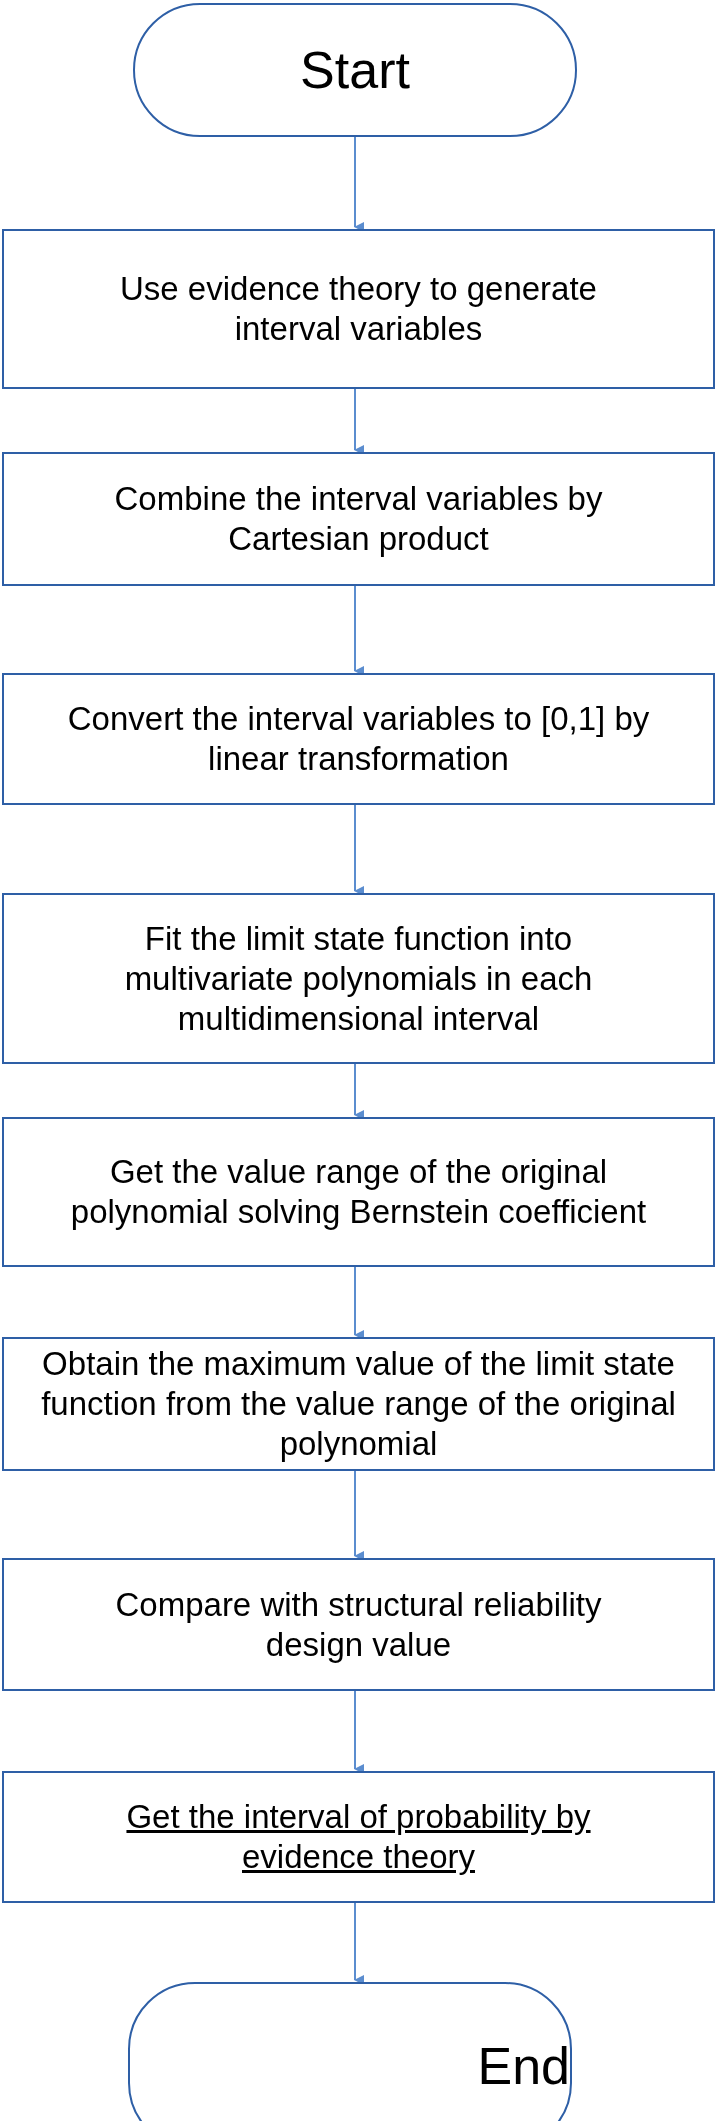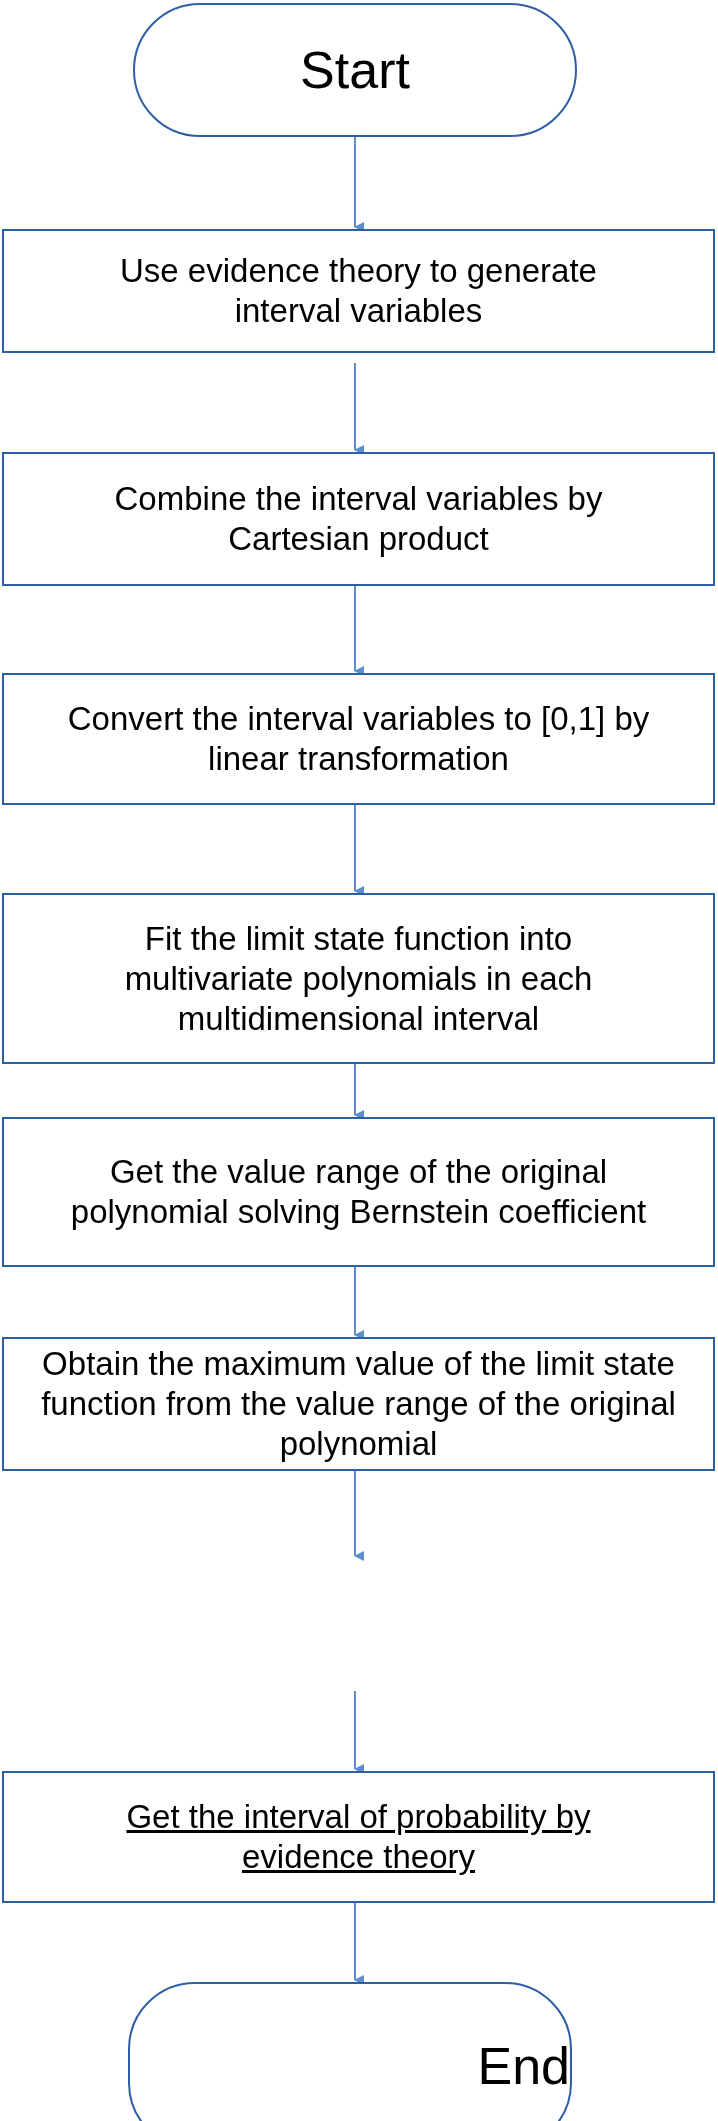--- a/index.html
+++ b/index.html
@@ -42,21 +42,21 @@
       <line x1="355" y1="1471" x2="355" y2="1556" marker-end="url(#ah)"></line>
       <line x1="355" y1="1691" x2="355" y2="1769" marker-end="url(#ah)"></line>
       <line x1="355" y1="1903" x2="355" y2="1980" marker-end="url(#ah)"></line>
     </g>
   </svg>
 
   <div class="terminal" style="left:133px; top:3px; width:444px; height:134px;">
     <span>Start</span>
   </div>
 
-  <div class="step" style="top:229px; height:124px;">
+  <div class="step" style="top:229px; height:160px;">
     <span style="padding:0 40px;">Use evidence theory to generate interval variables</span>
   </div>
 
   <div class="step" style="top:452px; height:134px;">
     <span style="padding:0 40px;">Combine the interval variables by Cartesian product</span>
   </div>
 
   <div class="step" style="top:673px; height:132px;">
     <span>Convert the interval variables to [0,1] by linear transformation</span>
   </div>
@@ -66,20 +66,23 @@
   </div>
 
   <div class="step" style="top:1117px; height:150px;">
     <span>Get the value range of the original polynomial solving Bernstein coefficient</span>
   </div>
 
   <div class="step" style="top:1337px; height:134px;">
     <span>Obtain the maximum value of the limit state function from the value range of the original polynomial</span>
   </div>
 
+  <div class="step" style="top:1558px; height:133px;">
+    <span style="padding:0 50px;">Compare with structural reliability design value</span>
+  </div>
 
   <div class="step" style="top:1771px; height:132px;text-decoration:underline;">
     <span style="padding:0 50px;">Get the interval of probability by evidence theory</span>
   </div>
 
   <div class="terminal" style="left:128px; top:1982px; width:444px; height:168px;justify-content:flex-end;">
     <span>End</span>
   </div>
 
 </div>

